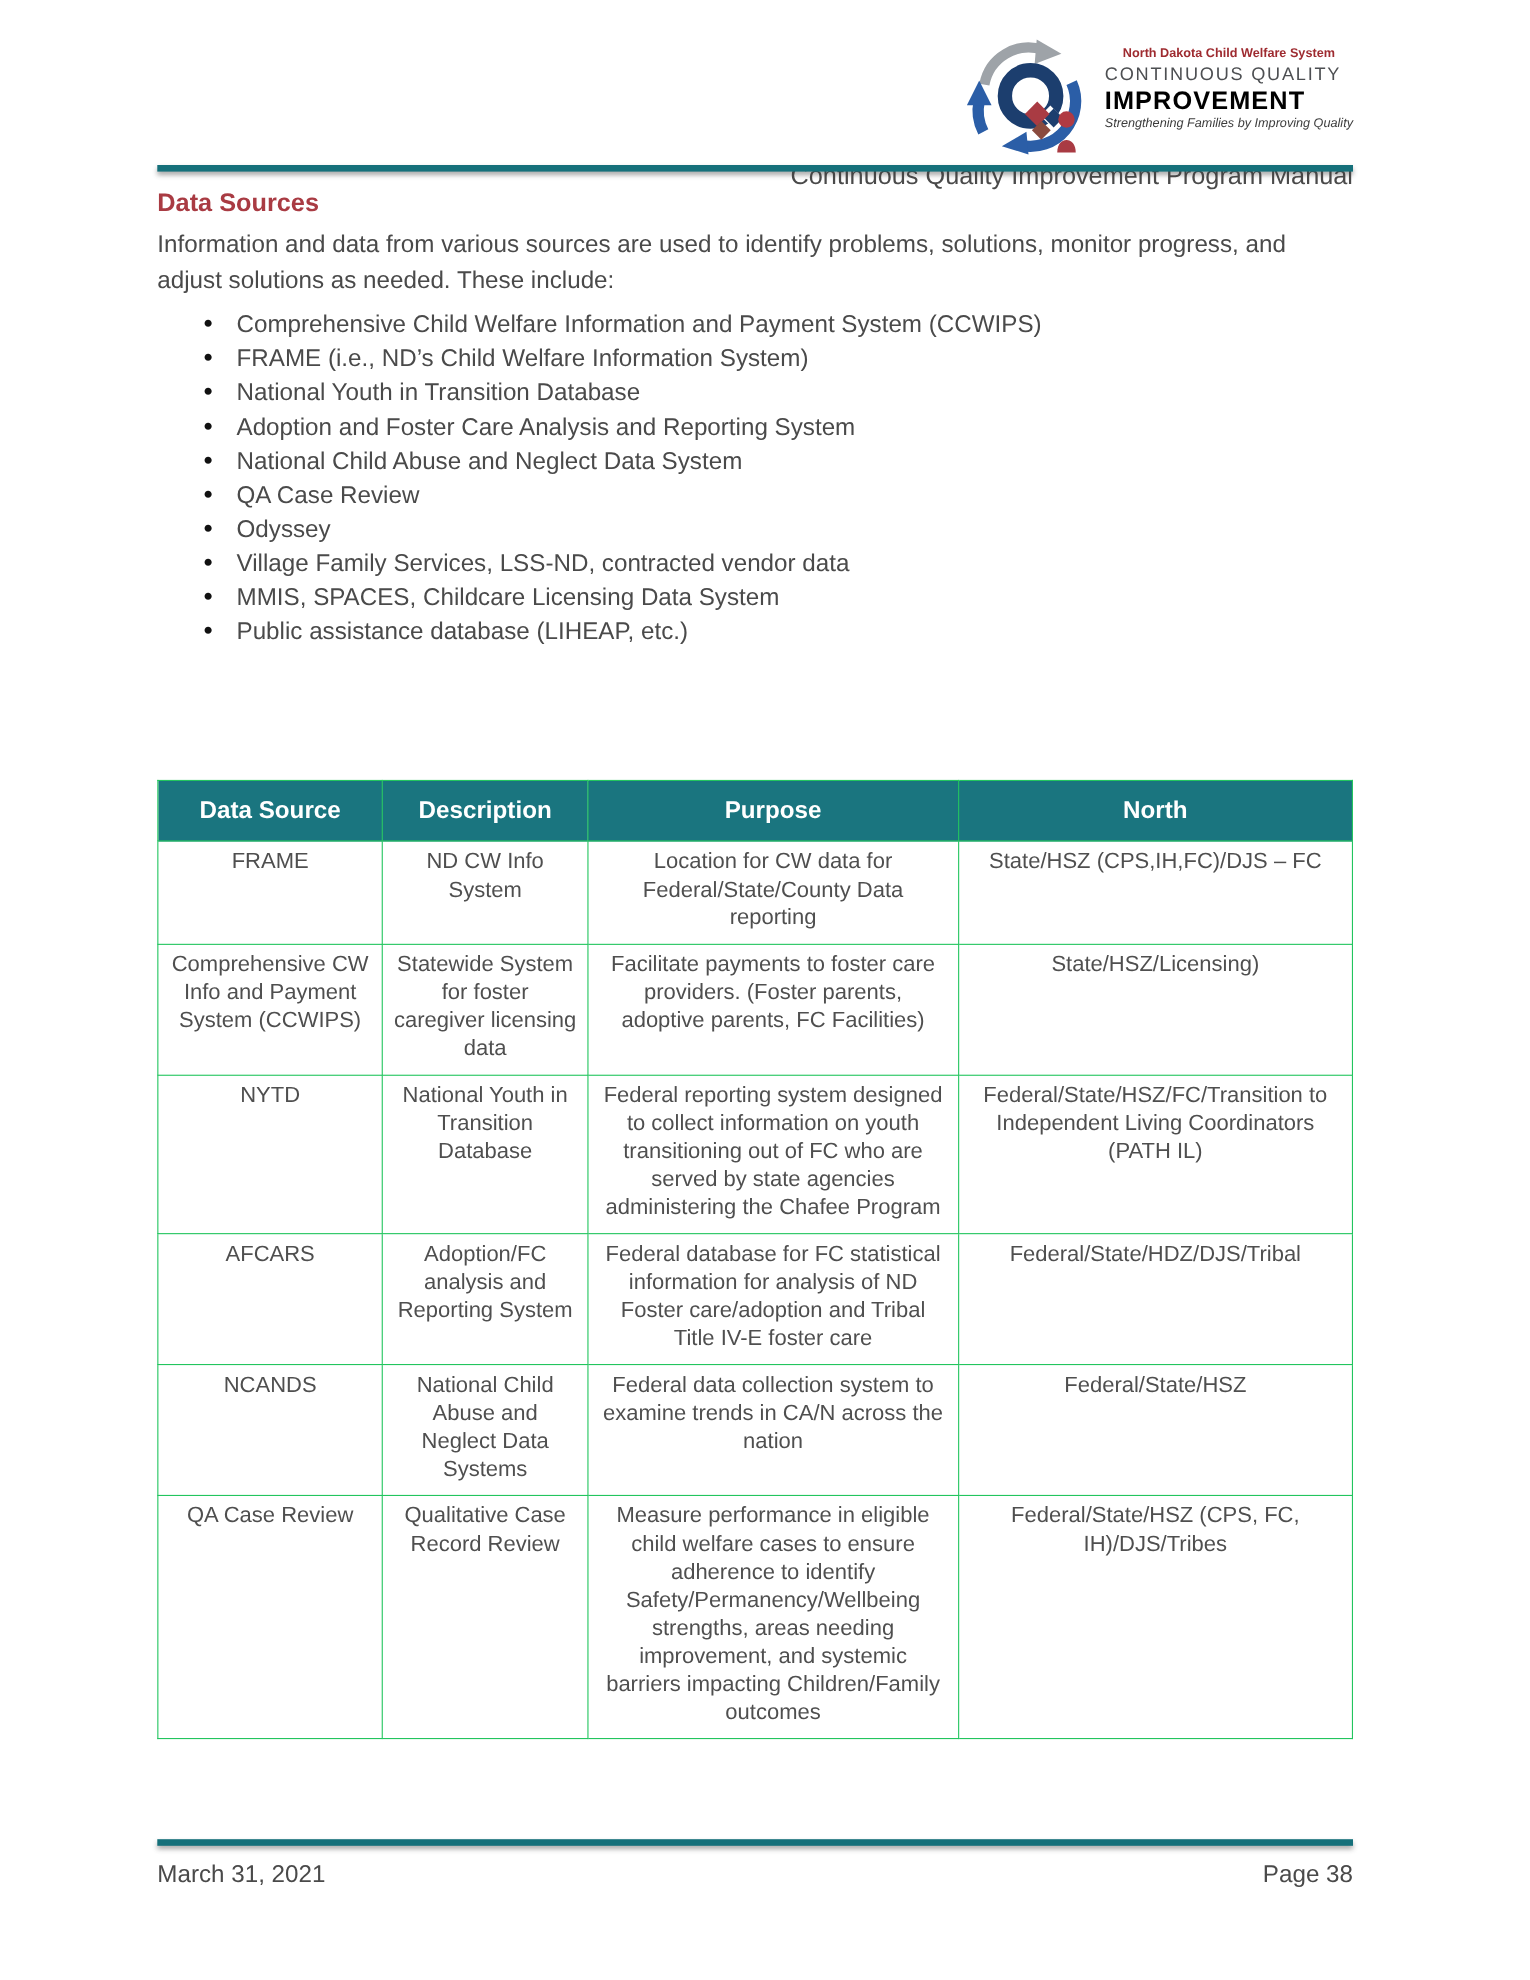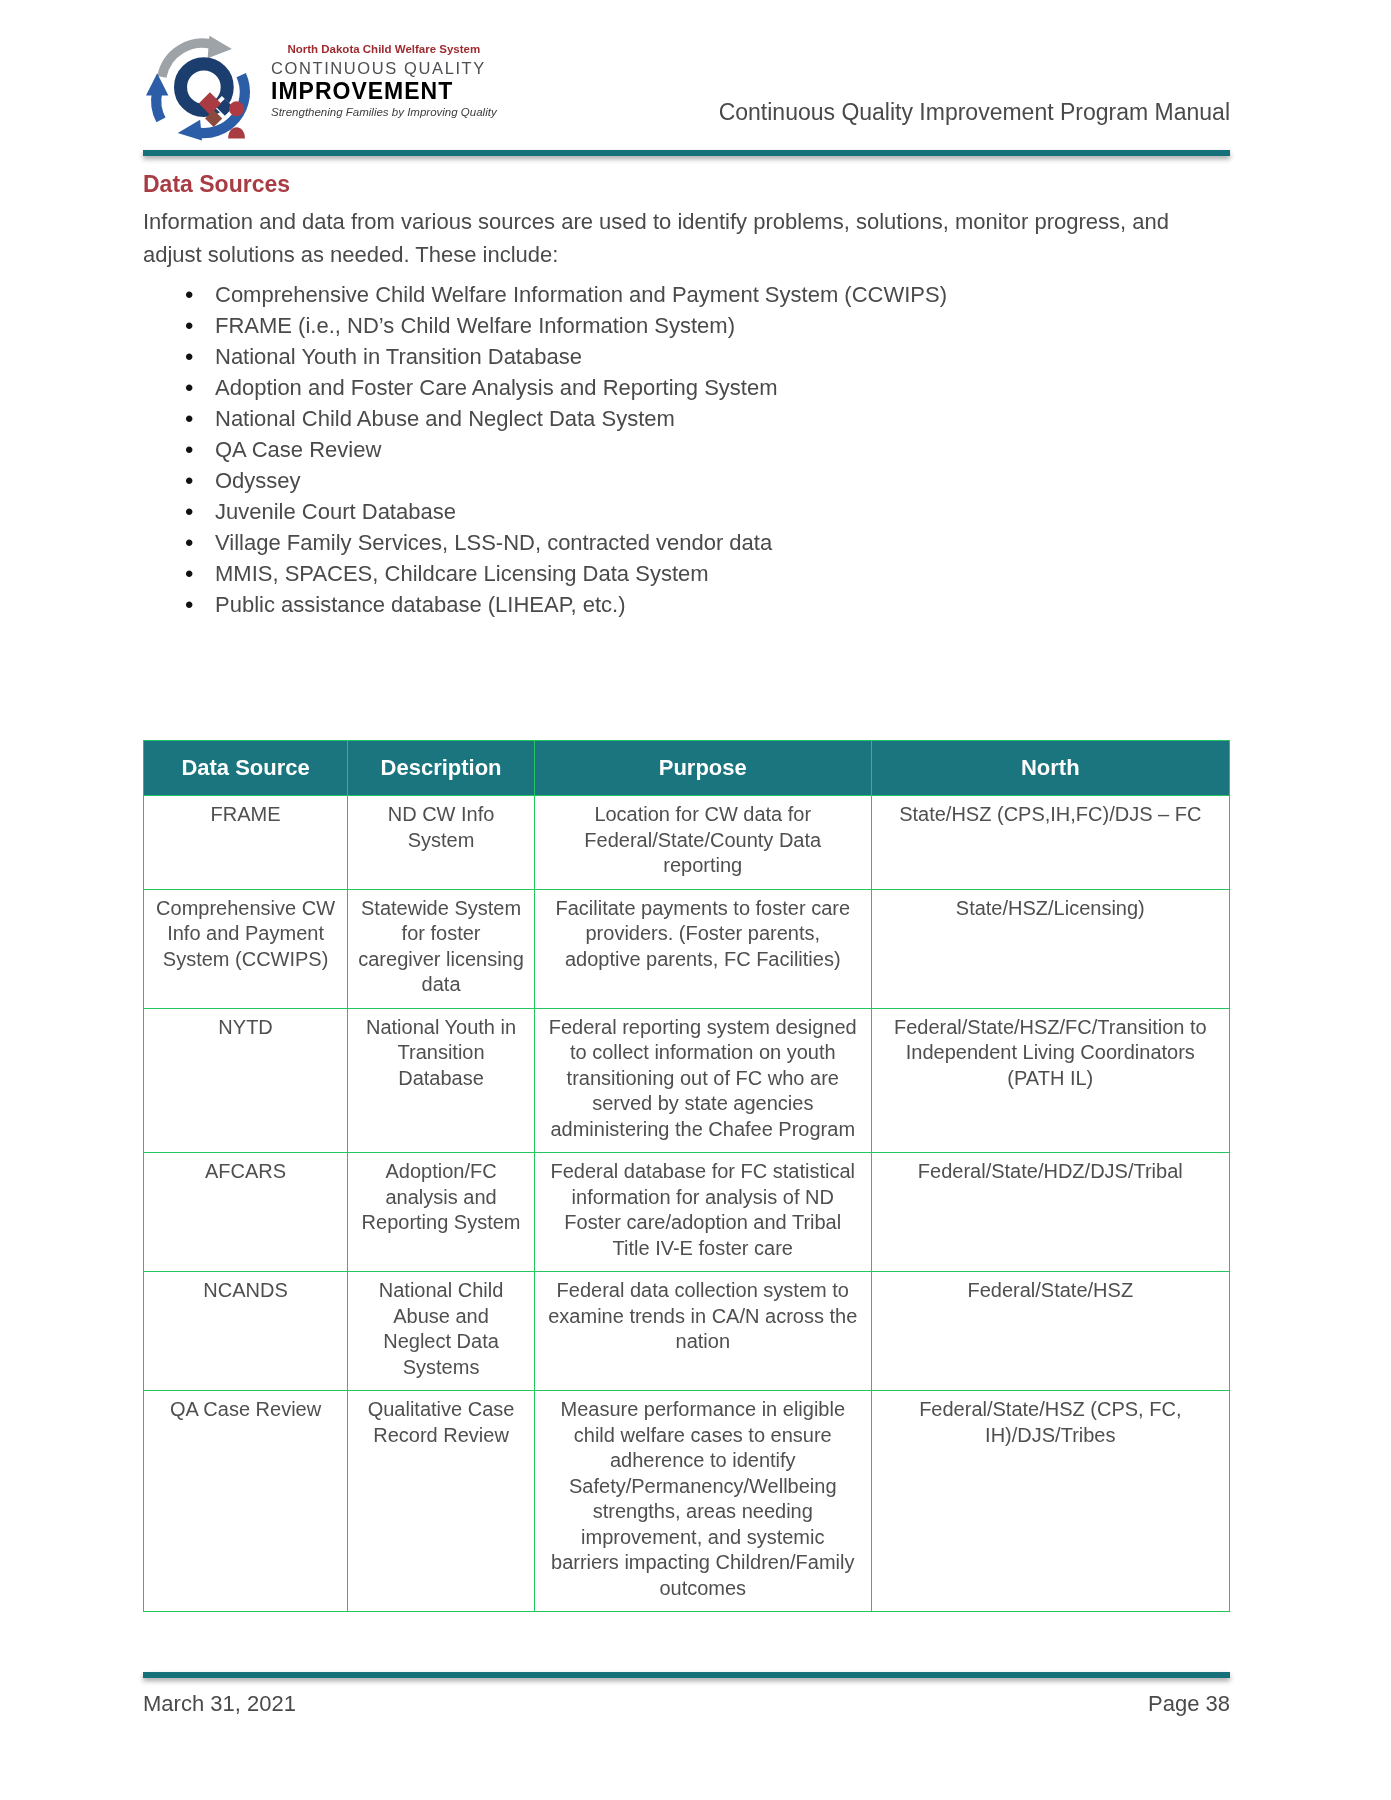--- a/index.html
+++ b/index.html
@@ -9,21 +9,21 @@
   .page {
     position:relative;
     width:1391px; height:1800px;
     margin:0 auto;
     background:#ffffff;
     overflow:hidden;
   }
   .content { position:absolute; left:143px; right:161px; top:0; }
 
   
-  .header-band { position:absolute; top:34px; left:0; right:0; display:flex; justify-content:space-between; align-items:flex-end; }
+  .header-band { position:absolute; top:34px; left:0; right:0; display:flex; justify-content:center; align-items:flex-end;flex-direction:column; }
   .logo { display:flex; align-items:center; gap:10px; }
   .logo-icon-svg { width:118px; height:112px; display:block; }
   .logo-text { display:flex; flex-direction:column; line-height:1.15; padding-bottom:18px; }
   .logo-line1 { color:#9e2b30; font-weight:bold; font-size:11.5px; text-align:center; }
   .logo-line2 { color:#4d4f52; font-size:16.5px; letter-spacing:1.6px; margin-top:3px; }
   .logo-line3 { color:#000000; font-size:23px; font-weight:bold; letter-spacing:1px; }
   .logo-tagline { color:#3c3c3c; font-size:11.5px; font-style:italic; margin-top:2px; }
   .manual-title { font-size:23px; color:#4a4a4a; padding-bottom:20px; }
 
   .rule {
@@ -113,21 +113,20 @@
       <div class="intro">Information and data from various sources are used to identify problems, solutions, monitor progress, and adjust solutions as needed.  These include:</div>
 
       <ul class="bullet-list">
         <li>Comprehensive Child Welfare Information and Payment System (CCWIPS)</li>
         <li>FRAME (i.e., ND’s Child Welfare Information System)</li>
         <li>National Youth in Transition Database</li>
         <li>Adoption and Foster Care Analysis and Reporting System</li>
         <li>National Child Abuse and Neglect Data System</li>
         <li>QA Case Review</li>
         <li>Odyssey</li>
-        <li>Juvenile Court Database</li>
         <li>Village Family Services, LSS-ND, contracted vendor data</li>
         <li>MMIS, SPACES, Childcare Licensing Data System</li>
         <li>Public assistance database (LIHEAP, etc.)</li>
       </ul>
 
       <table class="data-table">
         <colgroup>
           <col style="width:18.8%">
             <col style="width:17.2%">
             <col style="width:31%">

